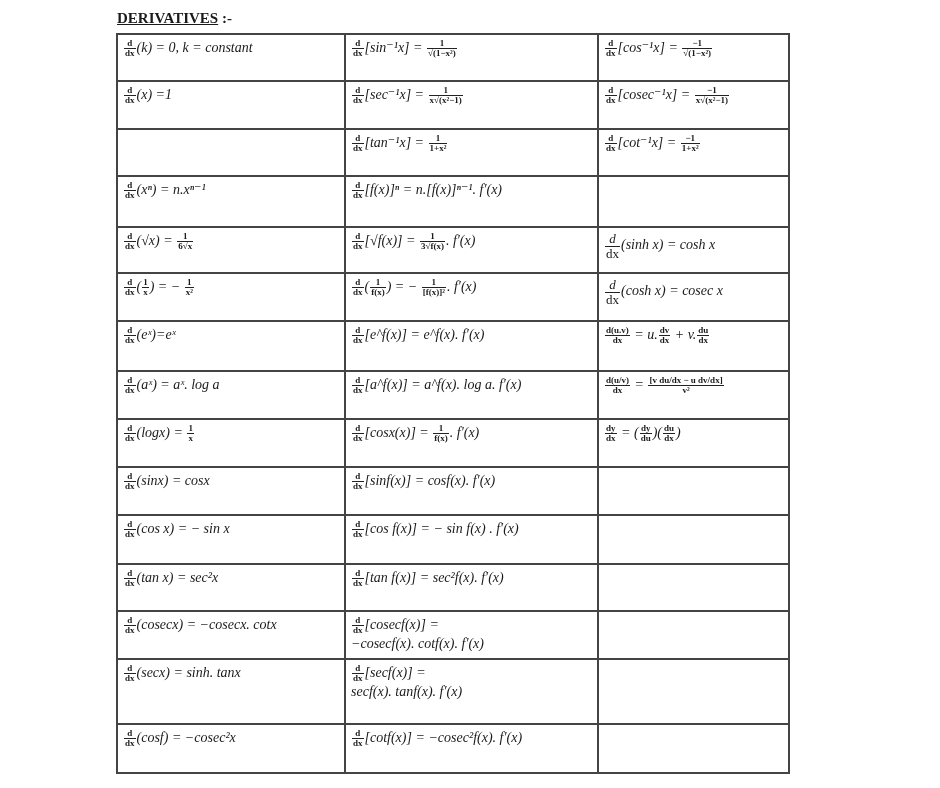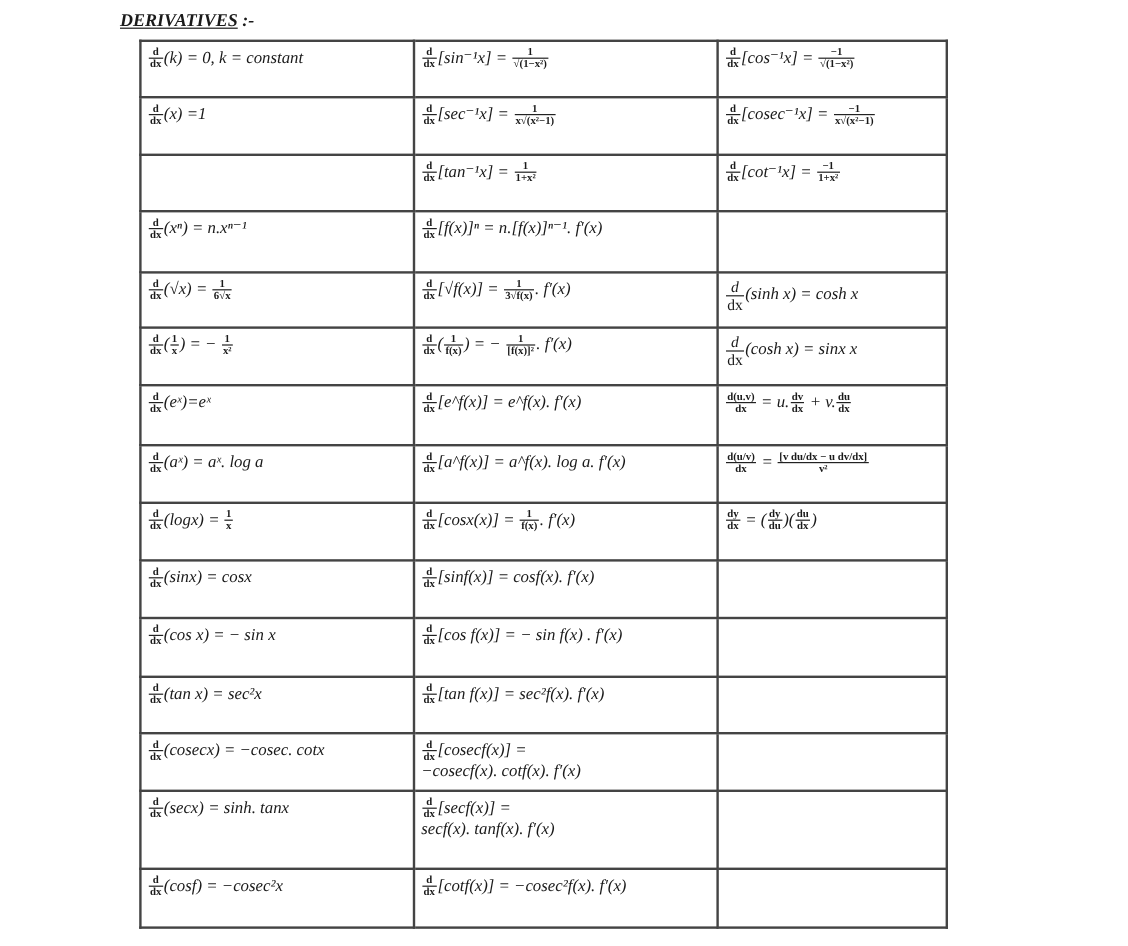--- a/index.html
+++ b/index.html
@@ -1,19 +1,19 @@
 <!DOCTYPE html>
 <html><head>
 <meta charset="utf-8">
 <style>
   html, body { margin: 0; padding: 0; background: #ffffff; }
   body { width: 940px; height: 788px; position: relative; overflow: hidden;
          font-family: "Liberation Serif", "DejaVu Serif", serif; color: #1a1a1a; }
-  .title { position: absolute; left: 100px; top: 10px; font-size: 15px; font-weight: bold;
-           font-style: italic; }
+  .title { position: absolute; left: 117px; top: 10px; font-size: 15px; font-weight: bold;
+           }
   .title .u { text-decoration: underline; }
   table.deriv { position: absolute; left: 116px; top: 33px; width: 672px;
                 border-collapse: collapse; table-layout: fixed; }
   table.deriv td { border: 2px solid #444; vertical-align: top; padding: 4px 5px 0 5px;
                    font-size: 14px; line-height: 1.15; overflow: hidden; }
   col.c1 { width: 228px; } col.c2 { width: 253px; } col.c3 { width: 191px; }
   .f { white-space: nowrap; }
   .it { font-family: "Liberation Serif", "DejaVu Serif", serif; font-style: italic; }
   .frac { display: inline-block; vertical-align: middle; text-align: center; font-size: 9px;
           line-height: 1.05; margin: 0 1px; }
@@ -90,21 +90,21 @@
         </td>
       </tr>
       <tr style="height: 48px;">
         <td>
           <div class="f"><span class="frac"><span class="n">d</span><span class="d">dx</span></span><span class="it">(</span><span class="frac "><span class="n">1</span><span class="d">x</span></span><span class="it">)</span><span class="it"> = − </span><span class="frac "><span class="n">1</span><span class="d">x²</span></span></div>
         </td>
         <td>
           <div class="f"><span class="frac"><span class="n">d</span><span class="d">dx</span></span><span class="it">(</span><span class="frac "><span class="n">1</span><span class="d">f(x)</span></span><span class="it">)</span><span class="it"> = − </span><span class="frac "><span class="n">1</span><span class="d">[f(x)]²</span></span><span class="it">. f′(x)</span></div>
         </td>
         <td>
-          <div class="f"><span class="frac big"><span class="n it">d</span><span class="d">dx</span></span><span class="it">(cosh x)</span><span class="it"> = sinx x</span></div>
+          <div class="f"><span class="frac big"><span class="n it">d</span><span class="d">dx</span></span><span class="it">(cosh x)</span><span class="it"> = cosec x</span></div>
         </td>
       </tr>
       <tr style="height: 50px;">
         <td>
           <div class="f"><span class="frac"><span class="n">d</span><span class="d">dx</span></span><span class="it">(eˣ)</span><span class="it">=eˣ</span></div>
         </td>
         <td>
           <div class="f"><span class="frac"><span class="n">d</span><span class="d">dx</span></span><span class="it">[e^f(x)]</span><span class="it"> = e^f(x). f′(x)</span></div>
         </td>
         <td>
@@ -161,21 +161,21 @@
         </td>
         <td>
           <div class="f"><span class="frac"><span class="n">d</span><span class="d">dx</span></span><span class="it">[tan f(x)]</span><span class="it"> = sec²f(x). f′(x)</span></div>
         </td>
         <td>
           <div class="f"></div>
         </td>
       </tr>
       <tr style="height: 48px;">
         <td>
-          <div class="f"><span class="frac"><span class="n">d</span><span class="d">dx</span></span><span class="it">(cosecx)</span><span class="it"> = −cosec. cotx</span></div>
+          <div class="f"><span class="frac"><span class="n">d</span><span class="d">dx</span></span><span class="it">(cosecx)</span><span class="it"> = −cosecx. cotx</span></div>
         </td>
         <td>
           <div class="f"><span class="frac"><span class="n">d</span><span class="d">dx</span></span><span class="it">[cosecf(x)]</span><span class="it"> =</span><br><span class="it">−cosecf(x). cotf(x). f′(x)</span></div>
         </td>
         <td>
           <div class="f"></div>
         </td>
       </tr>
       <tr style="height: 65px;">
         <td>

